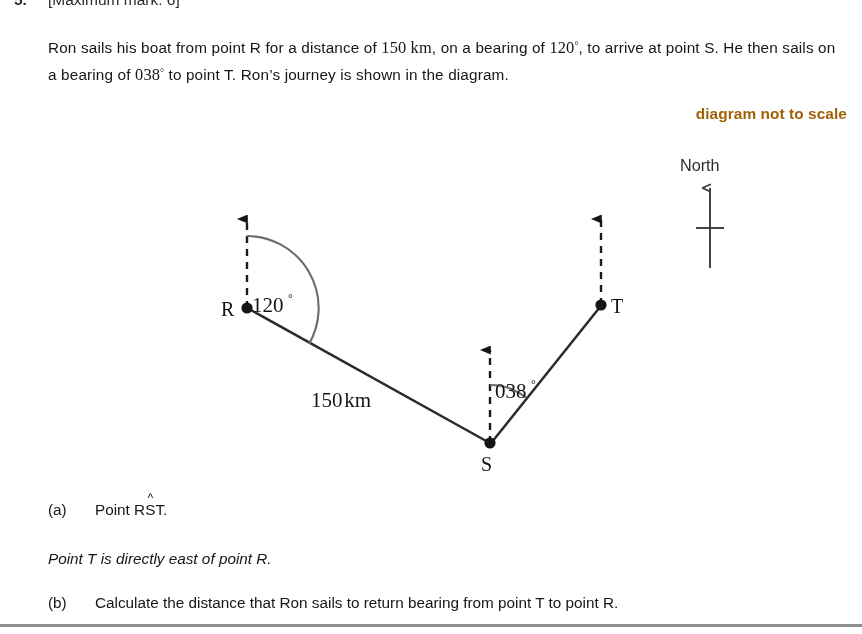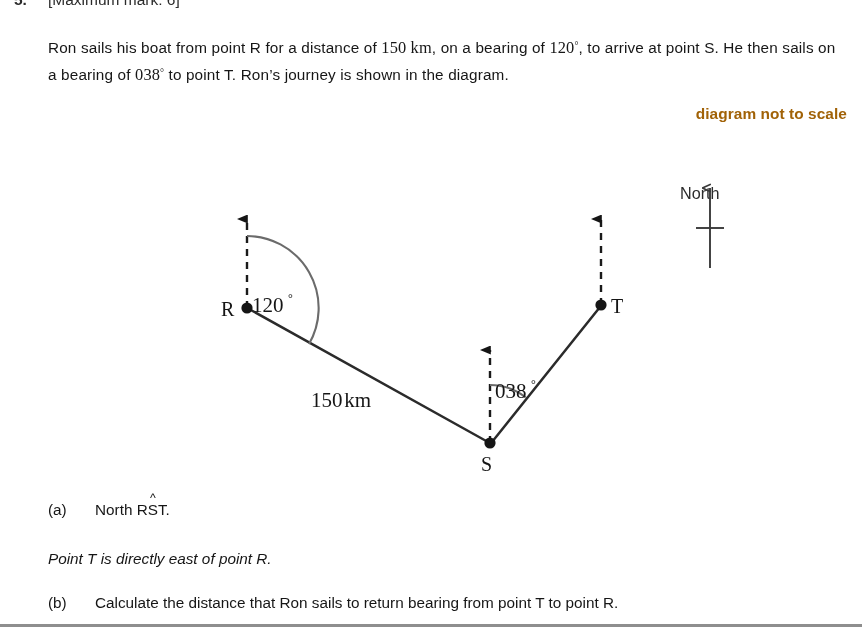--- a/index.html
+++ b/index.html
@@ -86,21 +86,20 @@
     letter-spacing: 0.005em;
   }
 
   
   .north-label {
     position: absolute;
     left: 680px;
     top: 156px;
     font-size: 16.2px;
     color: #2c2c2c;
-    margin-top: 28px;
   }
 
   
   .diagram {
     position: absolute;
     left: 0;
     top: 140px;
     width: 862px;
     height: 340px;
   }
@@ -221,21 +220,21 @@
     <text x="531" y="248" font-family="Liberation Serif, serif" font-size="12" fill="#151515">°</text>
 
     <text x="311" y="267" font-family="Liberation Serif, serif" font-size="21" fill="#151515">150 km</text>
 
     <line x1="710" y1="128" x2="710" y2="48" stroke="#3a3a3a" stroke-width="1.9" marker-end="url(#thinhead)"></line>
     <line x1="696" y1="88" x2="724" y2="88" stroke="#3a3a3a" stroke-width="1.9"></line>
   </svg>
 
   <div class="part" style="left:48px; top:501px;">
     <span class="tag">(a)</span>
-    <span class="body"><span>North R</span><span class="hatwrap"><span class="hat">^</span><span>S</span></span><span>T.</span></span>
+    <span class="body"><span>Point R</span><span class="hatwrap"><span class="hat">^</span><span>S</span></span><span>T.</span></span>
   </div>
 
   <div class="plain-line" style="left:48px; top:550px;font-style:italic;">Point T is directly east of point R.</div>
 
   <div class="part" style="left:48px; top:594px;">
     <span class="tag">(b)</span>
     <span class="body">Calculate the distance that Ron sails to return bearing from point T to point R.</span>
   </div>
 
   <div class="bottom-rule"></div>

